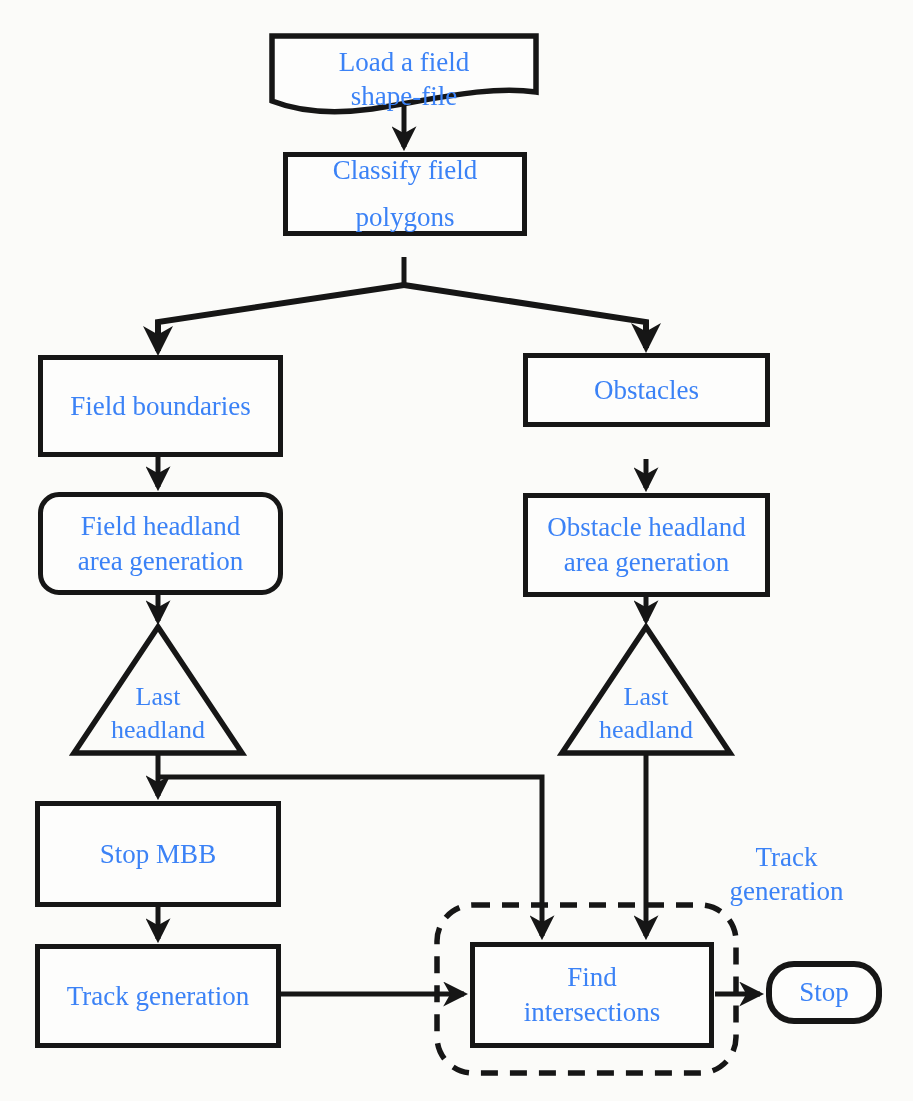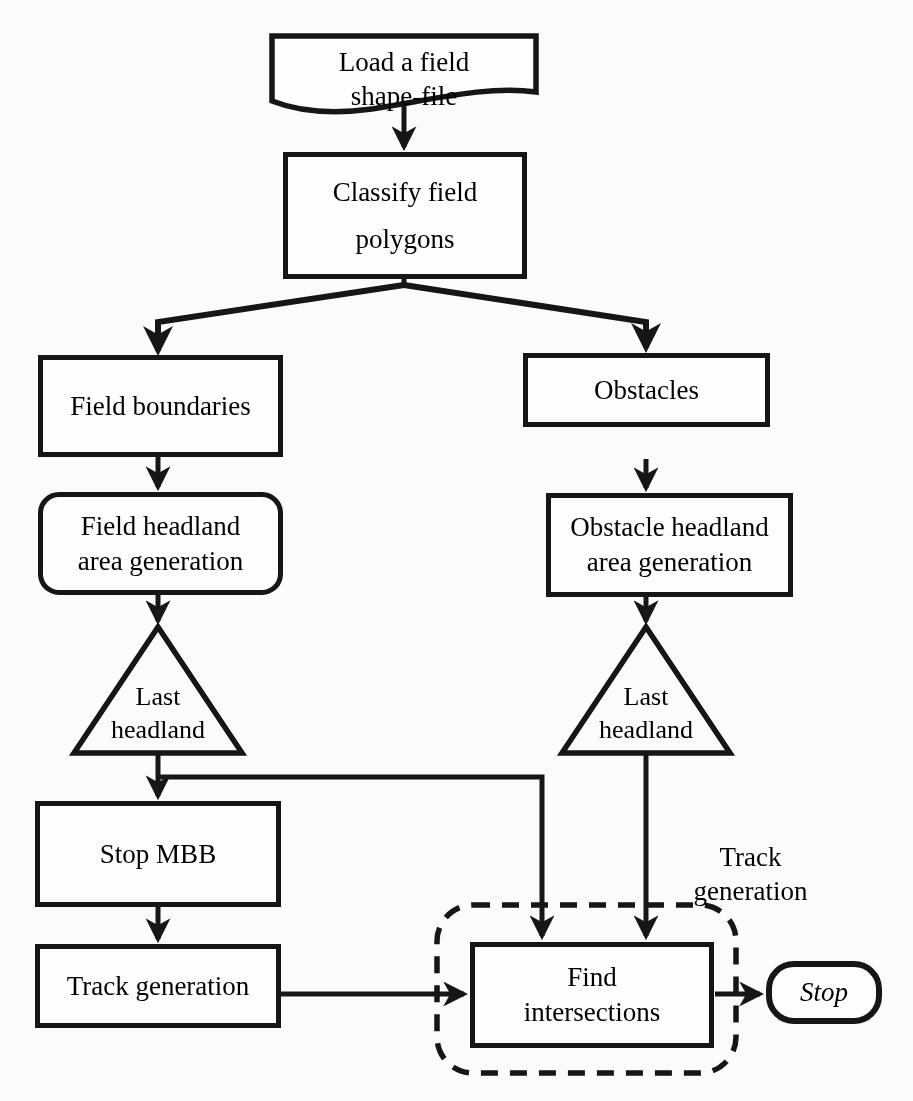--- a/index.html
+++ b/index.html
@@ -1,35 +1,35 @@
 <!DOCTYPE html>
 <html><head>
 <meta charset="utf-8">
 <style>
   html,body { margin:0; padding:0; background:#ffffff; }
   .stage {
     position:relative;
     width:913px; height:1101px;
     background:#fbfbf9;
     font-family:"Liberation Serif","DejaVu Serif",serif;
-    color:#000000;
+    color:#3b82f6;
     overflow:hidden;
   }
   svg.layer { position:absolute; left:0; top:0; width:913px; height:1101px; }
   .box {
     position:absolute;
     border:5px solid #161616;
     background:#fdfdfc;
     box-sizing:border-box;
     display:flex; flex-direction:column;
     align-items:center; justify-content:center;
     text-align:center;
     font-size:27px; line-height:1.28;
   }
-  .pill { border-radius:28px;font-style:italic; }
+  .pill { border-radius:28px; }
   .floating-label {
     position:absolute;
     text-align:center;
     font-size:27px; line-height:1.26;
   }
   .tri-label {
     position:absolute;
     text-align:center;
     font-size:26px; line-height:1.27;
   }
@@ -80,67 +80,67 @@
 
     <polygon stroke-width="5.5" fill="#fbfbf9" points="158,627 74,753 242,753"></polygon>
     <polygon stroke-width="5.5" fill="#fbfbf9" points="646,627 562,753 730,753"></polygon>
   </svg>
 
   <div class="floating-label" style="left:280px; top:45px; width:248px;">
     <div>Load a field</div>
     <div>shape-file</div>
   </div>
 
-  <div class="box" style="left:283px; top:152px; width:244px; height:127px;gap:12px;">
+  <div class="box" style="left:283px; top:152px; width:244px; height:84px;gap:12px;">
     <div>Classify field</div>
     <div>polygons</div>
   </div>
 
   <div class="box" style="left:38px; top:355px; width:245px; height:102px;">
     <div>Field boundaries</div>
   </div>
 
   <div class="box" style="left:523px; top:353px; width:247px; height:74px;">
     <div>Obstacles</div>
   </div>
 
   <div class="box" style="left:38px; top:492px; width:245px; height:103px;border-radius:21px;">
     <div>Field headland</div>
     <div>area generation</div>
   </div>
 
-  <div class="box" style="left:523px; top:493px; width:247px; height:104px;margin-left:23px;">
+  <div class="box" style="left:523px; top:493px; width:247px; height:104px;">
     <div>Obstacle headland</div>
     <div>area generation</div>
   </div>
 
   <div class="tri-label" style="left:78px; top:680px; width:160px;">
     <div>Last</div>
     <div>headland</div>
   </div>
 
   <div class="tri-label" style="left:566px; top:680px; width:160px;">
     <div>Last</div>
     <div>headland</div>
   </div>
 
   <div class="box" style="left:35px; top:801px; width:246px; height:106px;">
     <div>Stop MBB</div>
   </div>
 
-  <div class="box" style="left:35px; top:944px; width:246px; height:84px;">
+  <div class="box" style="left:35px; top:944px; width:246px; height:104px;">
     <div>Track generation</div>
   </div>
 
   <div class="box" style="left:470px; top:942px; width:244px; height:106px;">
     <div>Find</div>
     <div>intersections</div>
   </div>
 
-  <div class="floating-label" style="left:668px; top:840px; width:165px;">
+  <div class="floating-label" style="left:704px; top:840px; width:165px;">
     <div>Track</div>
     <div>generation</div>
   </div>
 
   <div class="box pill" style="left:766px; top:961px; width:116px; height:63px; border-width:6px;">
     <div>Stop</div>
   </div>
 
 </div>
 

